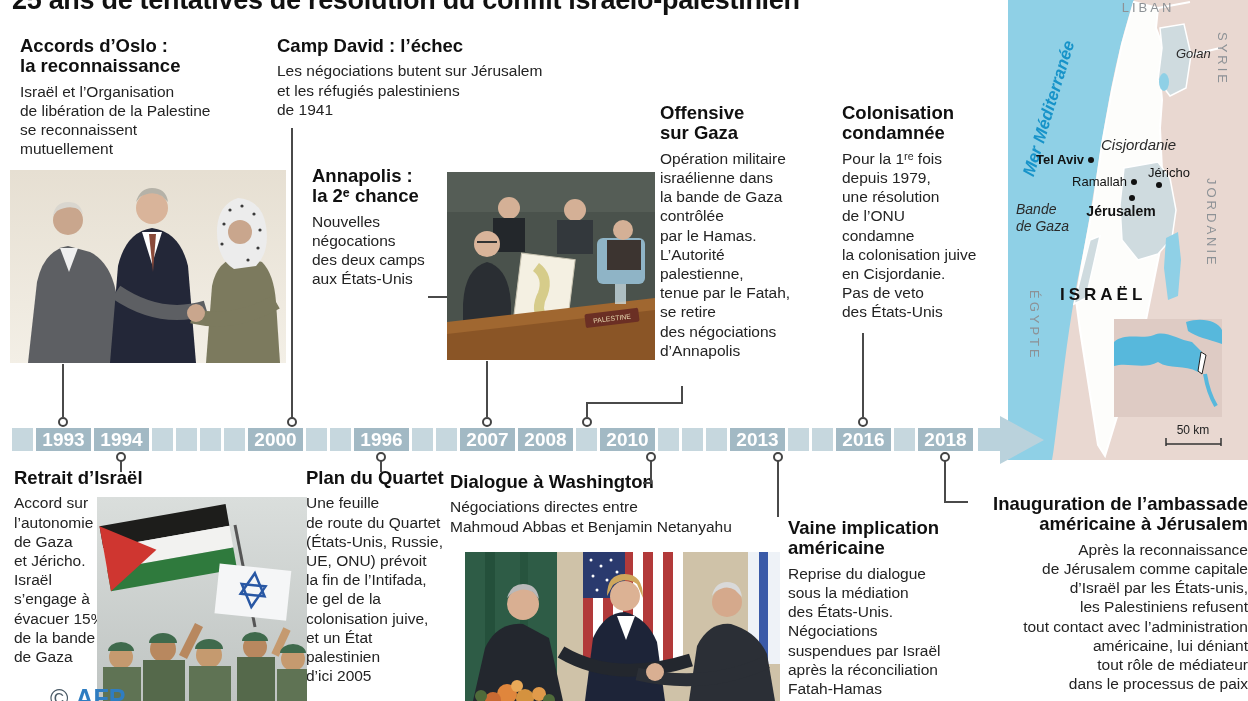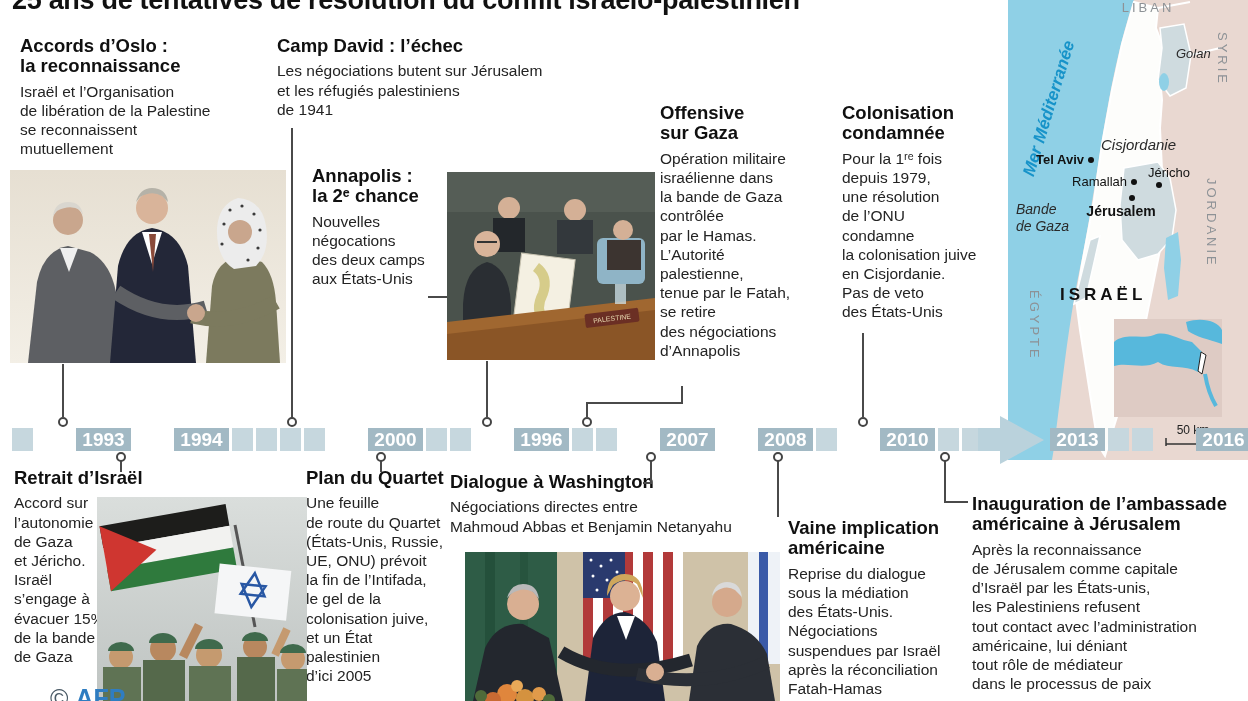--- a/index.html
+++ b/index.html
@@ -8,21 +8,21 @@
   .abs{position:absolute;}
   #main-title{left:12px;top:-15px;font-size:27px;font-weight:bold;letter-spacing:-0.3px;white-space:nowrap;color:#111;}
   .block{position:absolute;}
   .heading{font-weight:bold;font-size:18.5px;line-height:1.1;color:#101010;white-space:pre-line;margin:0 0 5px 0;}
   .body{font-size:15.5px;line-height:1.24;color:#232323;white-space:pre-line;}
   
   #timeline{position:absolute;left:12px;top:428px;display:flex;gap:3px;z-index:3;}
   .seg{height:23px;}
   .seg.blank{width:21px;background:var(--tl-blank,#c6d7de);}
   .seg.year{width:55px;background:var(--tl-year,#a2b9c4);color:#fff;font-weight:bold;
-            font-size:19px;text-align:center;line-height:23px;margin-left:40px;}
+            font-size:19px;text-align:center;line-height:23px;}
   #timeline-arrow{left:978px;top:416px;z-index:4;}
   
   .vline{position:absolute;width:2px;background:#4a4a4a;z-index:2;}
   .hline{position:absolute;height:2px;background:#4a4a4a;z-index:2;}
   .dot{position:absolute;width:6px;height:6px;border:2px solid #444;background:#fff;border-radius:50%;z-index:3;}
   .photo{position:absolute;overflow:hidden;}
   #afp-credit{left:50px;top:684px;font-size:25px;font-weight:bold;color:var(--afp-blue,#2f7dc1);white-space:nowrap;}
   #afp-credit .c{color:#4a5a66;font-weight:normal;}
   #map-panel{left:1008px;top:0;width:240px;height:460px;z-index:1;}
   text{font-family:"Liberation Sans","DejaVu Sans",sans-serif;}
@@ -125,21 +125,21 @@
 américaine</div>
   <div class="body">Reprise du dialogue
 sous la médiation
 des États-Unis.
 Négociations
 suspendues par Israël
 après la réconciliation
 Fatah-Hamas</div>
 </div>
 
-<div class="block" style="left:972px;top:494px;width:276px;">
+<div class="block" style="left:972px;top:494px;width:276px;text-align:right;">
   <div class="heading">Inauguration de l’ambassade
 américaine à Jérusalem</div>
   <div class="body">Après la reconnaissance
 de Jérusalem comme capitale
 d’Israël par les États-unis,
 les Palestiniens refusent
 tout contact avec l’administration
 américaine, lui déniant
 tout rôle de médiateur
 dans le processus de paix</div>

